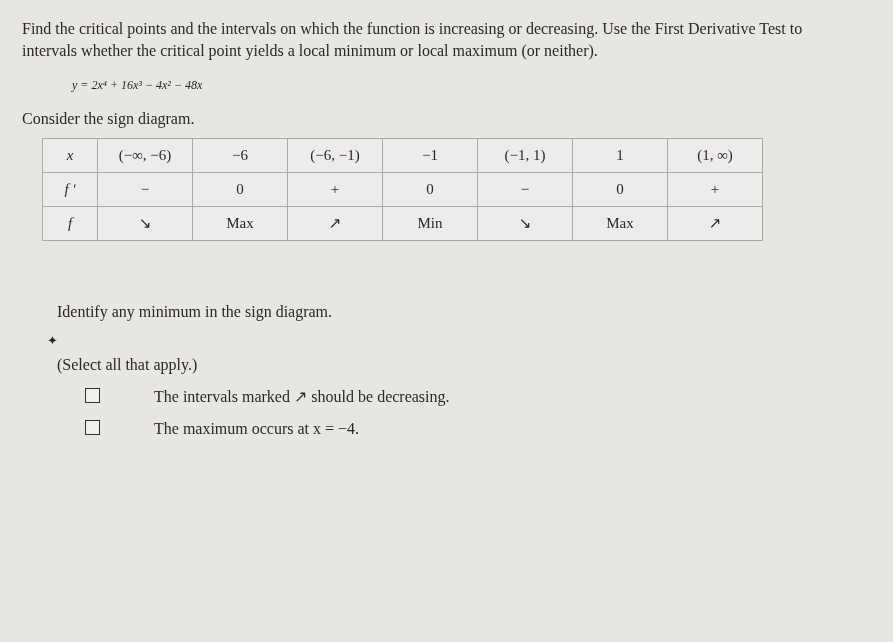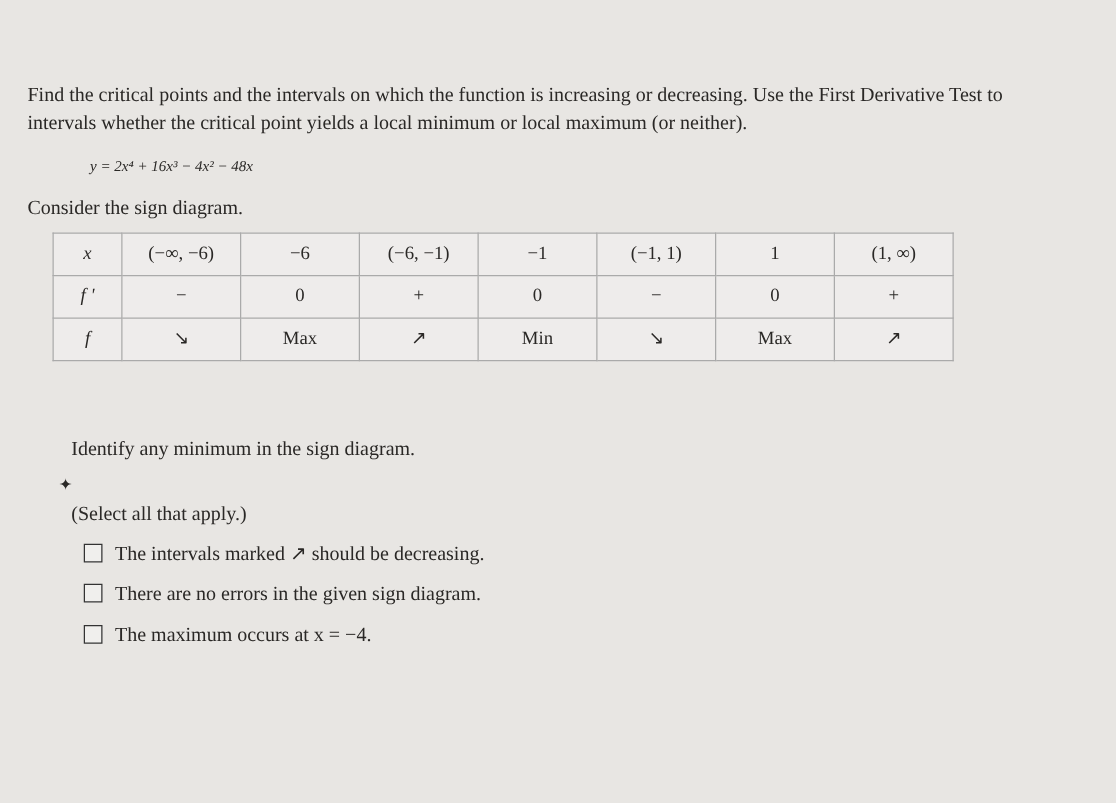--- a/index.html
+++ b/index.html
@@ -12,21 +12,20 @@
       font-family: 'Times New Roman', Times, serif;
       width: 893px;
       height: 642px;
       padding: 18px 22px;
       color: #2a2826;
       font-size: 16px;
       line-height: 1.4;
     }
     .problem-text {
       margin-bottom: 14px;
-      margin-top: 48px;
     }
     .equation {
       margin: 10px 0 14px 50px;
       font-style: italic;
       font-size: 12px;
     }
     .consider {
       margin-bottom: 8px;
     }
     .sign-table {
@@ -59,21 +58,22 @@
       margin-left: -10px;
       margin-bottom: 3px;
     }
     .select-hint {
       margin-bottom: 10px;
     }
     .option {
       display: flex;
       align-items: flex-start;
       margin-bottom: 10px;
-      margin-left: 10px;
+      margin-left: 28px;
+      gap: 44px;
     }
     .checkbox {
       width: 15px;
       height: 15px;
       border: 1.5px solid #333;
       margin-right: 10px;
       margin-top: 2px;
       flex-shrink: 0;
       background: #f0efed;
     }
@@ -134,19 +134,15 @@
   <div class="identify">Identify any minimum in the sign diagram.</div>
   <div class="cursor">✦</div>
   <div class="select-hint">(Select all that apply.)</div>
 
   <div class="option">
     <div class="checkbox"></div>
     <div class="option-text">The intervals marked ↗ should be decreasing.</div>
   </div>
   <div class="option">
     <div class="checkbox"></div>
-    <div class="option-text">There are no errors in the given sign diagram.</div>
-  </div>
-  <div class="option">
-    <div class="checkbox"></div>
     <div class="option-text">The maximum occurs at x = −4.</div>
   </div>
 </div>
 
 </body></html>

